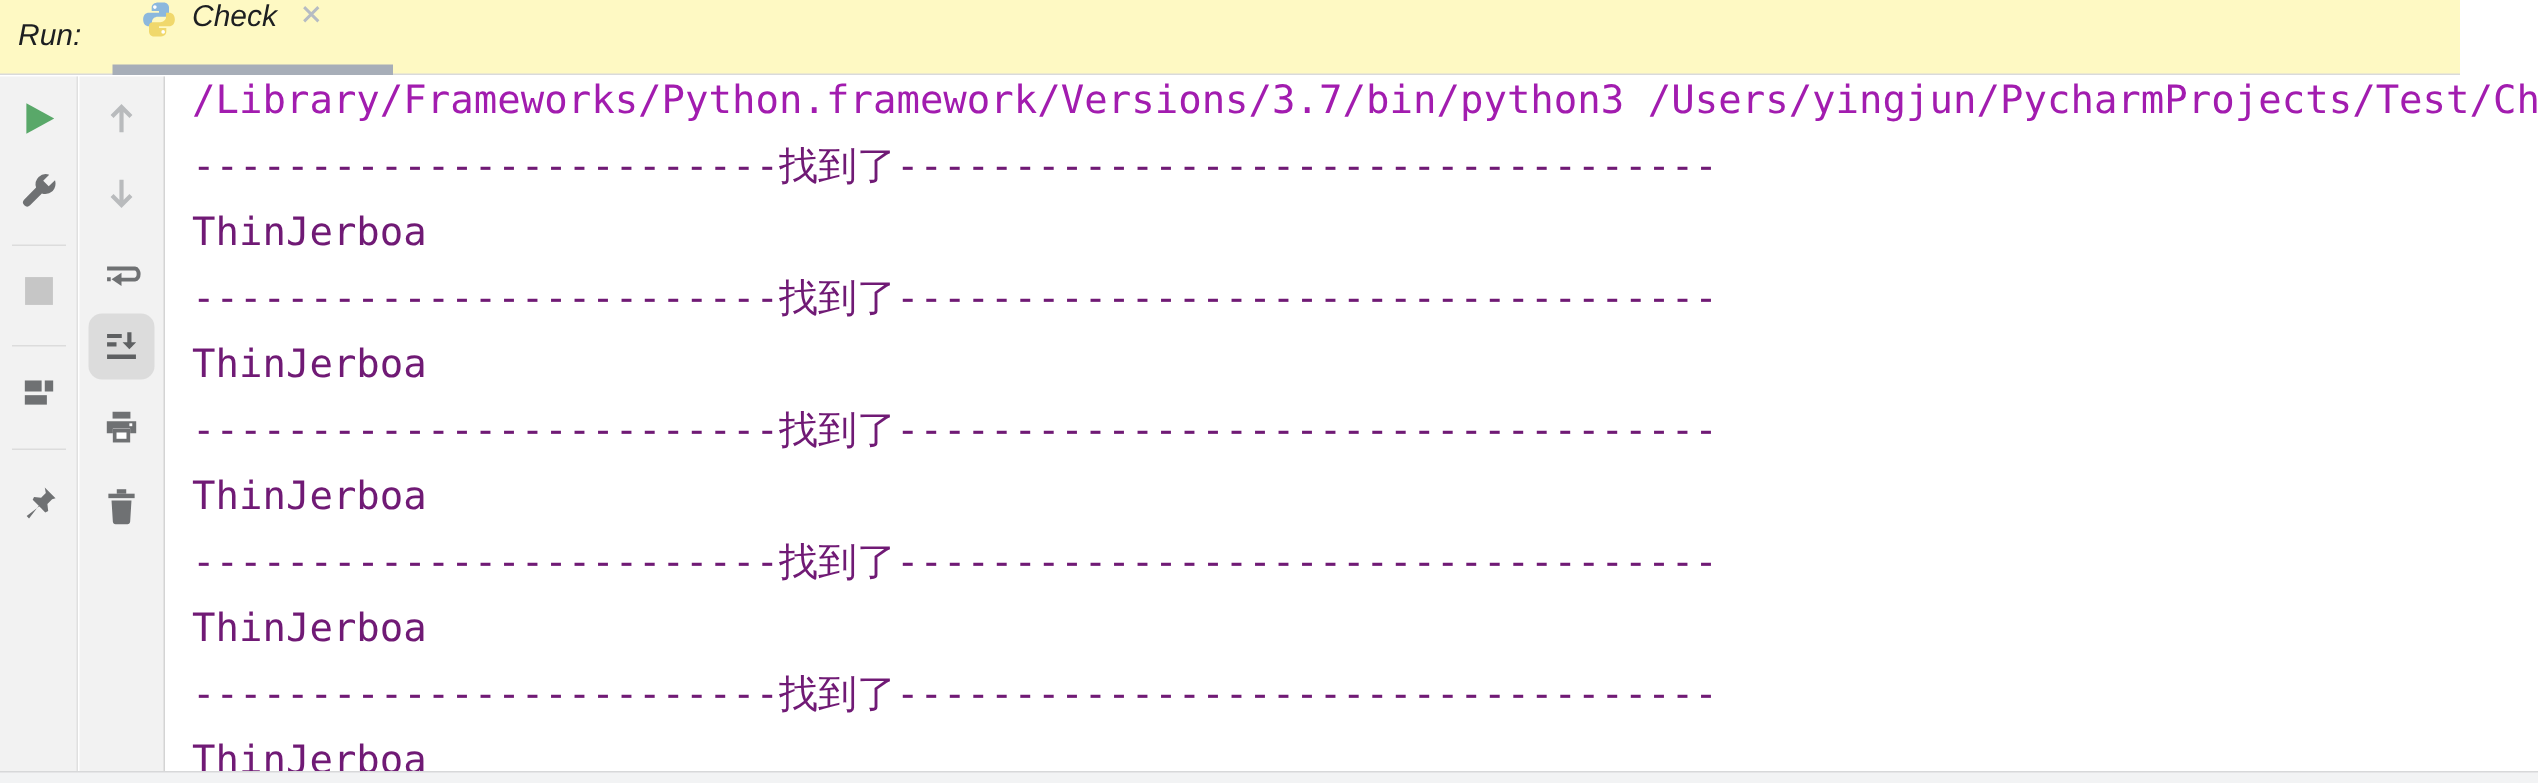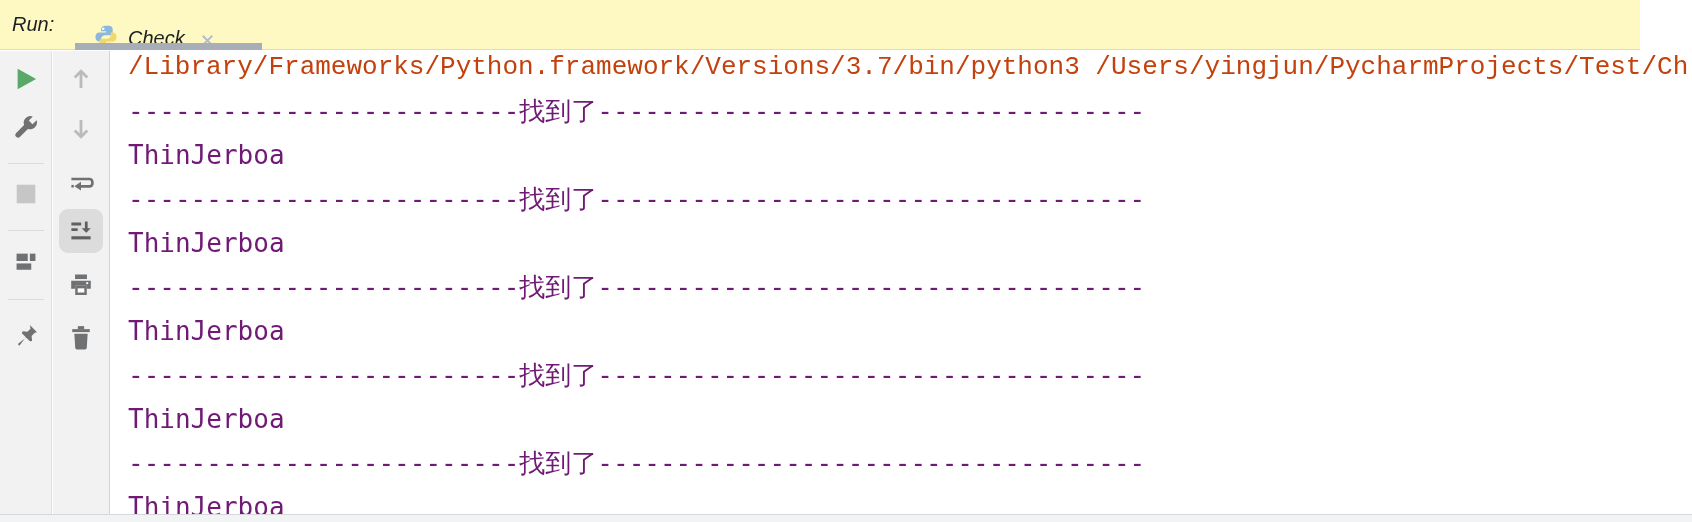--- a/index.html
+++ b/index.html
@@ -5,21 +5,21 @@
   * { margin:0; padding:0; box-sizing:border-box; }
   html,body { width:1692px; height:522px; overflow:hidden; background:#fff;
               font-family:"Liberation Sans", sans-serif; }
   #app { position:relative; width:1692px; height:522px; background:#fff; }
 
   
   .header { position:absolute; left:0; top:0; width:1640px; height:50px;
             background:#fef9c3; border-bottom:1px solid #d9dadb;font-style:italic; }
   .run-label { position:absolute; left:12px; top:13px; font-size:20px; color:#1d1f21; }
   .tab { position:absolute; left:75px; top:0; height:50px; display:flex;
-         align-items:flex-end; gap:9px; padding:0 14px 0 18px; cursor:default; }
+         align-items:flex-start; gap:9px; padding:0 14px 0 18px; cursor:default; }
   .tab-label { font-size:20px; color:#1d1f21; }
   .tab-close { display:flex; align-items:center; margin-left:4px; }
   .tab-indicator { position:absolute; left:75px; top:43px; width:187px; height:7px;
                    background:#a7aeb8; }
 
   
   .rail { position:absolute; top:51px; bottom:8px; display:flex;
           flex-direction:column; align-items:center; background:#f2f2f2; }
   .rail-main { left:0; width:52px; border-right:1px solid #e0e0e0; }
   .rail-console { left:53px; width:57px; border-right:1px solid #d4d4d4; }
@@ -29,21 +29,21 @@
   .btn-wrap-selected { width:44px; height:44px; border-radius:9px; background:#dcdcdc;
                        display:flex; align-items:center; justify-content:center; }
   .sep { width:36px; height:1px; background:#dcdcdc; }
 
   
   .console { position:absolute; left:111px; top:51px; right:0; bottom:8px;
              background:#ffffff; overflow:hidden; padding-left:17px; }
   .console-inner { margin-top:-6px; }
   .line { font-family:"DejaVu Sans Mono", monospace; font-size:26px; line-height:44px;
           white-space:pre; color:#701a75; }
-  .line.command { color:#c2410c;font-family:Liberation Mono, monospace; }
+  .line.command { color:#a21caf; }
 
   
   .bottom-strip { position:absolute; left:0; bottom:0; width:1692px; height:8px;
                   background:#f2f3f4; border-top:1px solid #d7d8d9; }
 </style>
 </head>
 <body>
 
 <div id="app">
 

